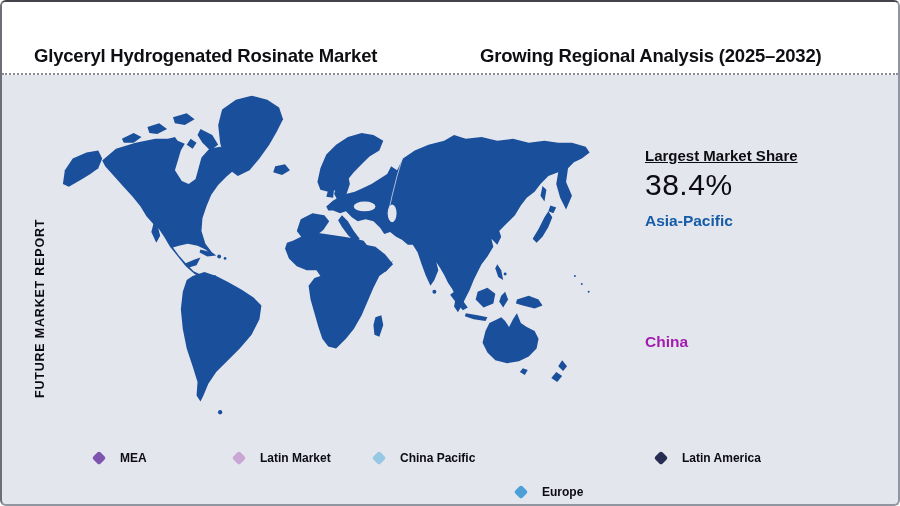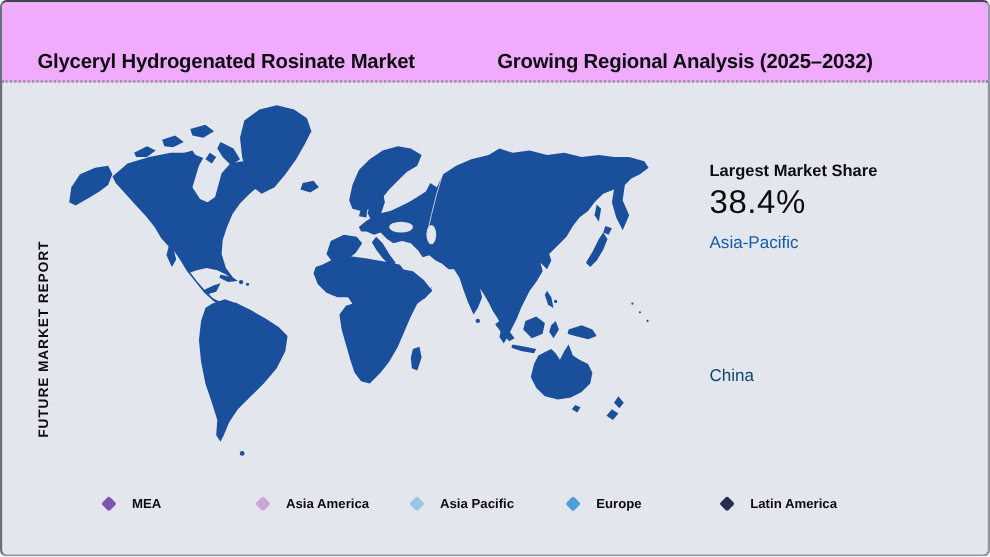--- a/index.html
+++ b/index.html
@@ -3,40 +3,40 @@
 <meta charset="utf-8">
 <style>
   html,body{margin:0;padding:0;background:#fff;font-family:"Liberation Sans",sans-serif;}
   .card{
     position:relative;width:900px;height:506px;box-sizing:border-box;
     background:#e4e6ed;border:2px solid #9096a0;border-top-color:#43434c;
     border-left-color:#6e6e78;border-radius:6px;overflow:hidden;
   }
   .header{
     position:absolute;left:0;top:0;width:100%;height:73px;
-    background:#f0abfc;border-bottom:2px dotted #8b8b94;box-sizing:border-box;
+    background:#ffffff;border-bottom:2px dotted #8b8b94;box-sizing:border-box;
   }
   .title-left{
     position:absolute;left:32px;top:43px;font-size:18.5px;font-weight:bold;
     color:#0e0e13;letter-spacing:-0.2px;white-space:nowrap;
   }
   .title-right{
-    position:absolute;left:450px;top:43px;font-size:18.5px;font-weight:bold;
+    position:absolute;left:478px;top:43px;font-size:18.5px;font-weight:bold;
     color:#0e0e13;letter-spacing:-0.2px;white-space:nowrap;
   }
   .side-label{
     position:absolute;left:-47px;top:304px;width:170px;text-align:center;
     transform:rotate(-90deg);transform-origin:center;
     font-size:12.5px;font-weight:bold;letter-spacing:0.8px;color:#0c0c11;white-space:nowrap;
   }
   .map{position:absolute;left:55px;top:80px;width:570px;height:343px;}
   .stats{position:absolute;left:643px;top:0;width:250px;height:440px;}
   .stat-label{position:absolute;font-size:15px;font-weight:bold;color:#0c0c11;white-space:nowrap;}
   .stat-value{position:absolute;font-size:30px;font-weight:normal;color:#0b0b10;letter-spacing:0.5px;white-space:nowrap;}
-  .stat-region{position:absolute;font-size:15.5px;font-weight:normal;white-space:nowrap;}
+  .stat-region{position:absolute;font-size:15.5px;font-weight:bold;white-space:nowrap;}
   .legend{position:absolute;left:0;top:447px;width:100%;height:20px;}
   .legend-item{position:absolute;display:flex;align-items:center;height:18px;justify-content:flex-end;}
   .diamond{width:10px;height:10px;border-radius:2px;transform:rotate(45deg);flex:0 0 auto;}
   .legend-label{margin-left:16px;font-size:12px;font-weight:bold;color:#0c0c11;white-space:nowrap;}
 </style>
 </head>
 <body>
 
 <div class="card">
 
@@ -95,41 +95,41 @@
       <circle cx="541" cy="214" r="1"></circle>
     </g>
     <g style="fill: rgb(228, 230, 237);">
       <ellipse cx="313" cy="127" rx="11" ry="5"></ellipse>
       <ellipse cx="341" cy="134" rx="4.5" ry="9"></ellipse>
     </g>
     <path d="M352,76 L346,96 341,116 337,134" fill="none" stroke="#d5dbe8" stroke-width="0.8"></path>
   </svg>
 
   <div class="stats">
-    <div class="stat-label" style="top:145px;left:0;">Largest Market Share</div>
+    <div class="stat-label" style="top:145px;left:0;text-decoration:underline;">Largest Market Share</div>
     <div class="stat-value" style="top:166px;left:0;">38.4%</div>
     <div class="stat-region" style="top: 210px; left: 0px; color: rgb(21, 92, 168);">Asia-Pacific</div>
 
-    <div class="stat-region" style="top: 331px; left: 0px; color: #0c4a6e;">China</div>
+    <div class="stat-region" style="top: 331px; left: 0px; color: #a21caf;">China</div>
   </div>
 
   <div class="legend">
     <div class="legend-item" style="left:92px;">
       <span class="diamond" style="background: rgb(126, 84, 176);"></span>
       <span class="legend-label">MEA</span>
     </div>
     <div class="legend-item" style="left:232px;">
       <span class="diamond" style="background: rgb(201, 166, 212);"></span>
-      <span class="legend-label">Asia America</span>
+      <span class="legend-label">Latin Market</span>
     </div>
     <div class="legend-item" style="left:372px;">
       <span class="diamond" style="background: rgb(150, 199, 227);"></span>
-      <span class="legend-label">Asia Pacific</span>
+      <span class="legend-label">China Pacific</span>
     </div>
-    <div class="legend-item" style="left:514px;">
+    <div class="legend-item" style="left:514px;margin-top:34px;">
       <span class="diamond" style="background: rgb(77, 159, 216);"></span>
       <span class="legend-label">Europe</span>
     </div>
     <div class="legend-item" style="left:654px;">
       <span class="diamond" style="background: rgb(39, 44, 82);"></span>
       <span class="legend-label">Latin America</span>
     </div>
   </div>
 
 </div>

